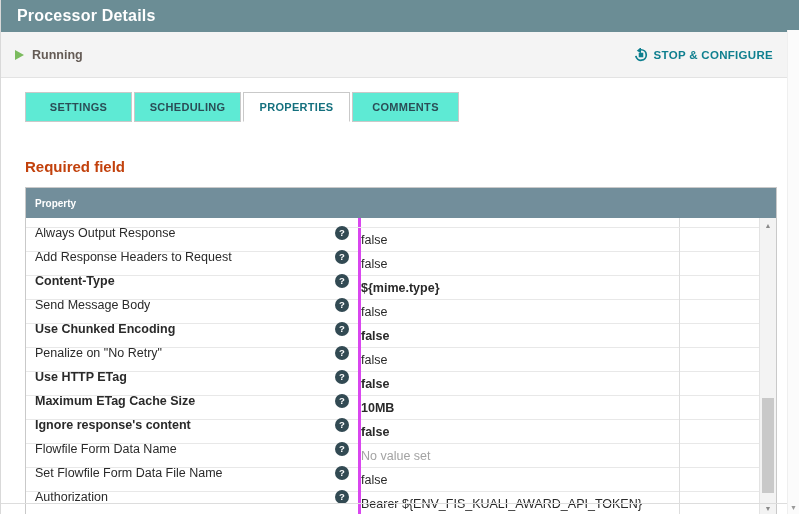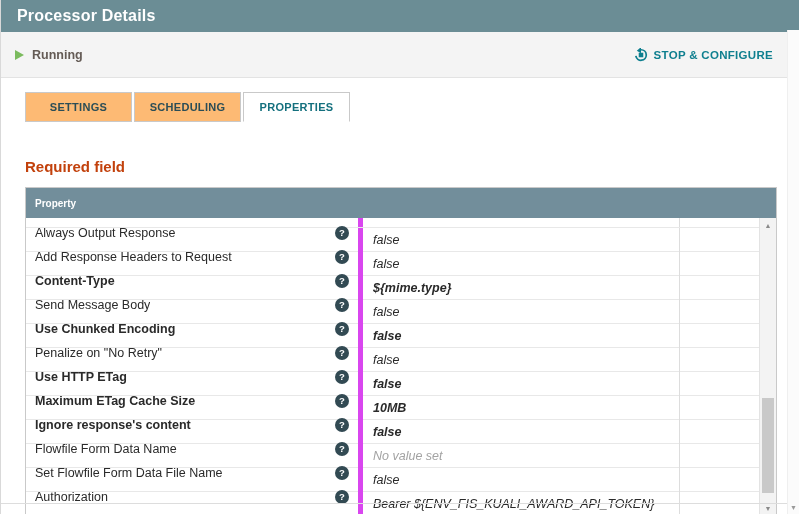--- a/index.html
+++ b/index.html
@@ -33,21 +33,21 @@
   .action-link {
     display:flex; align-items:center; gap:6px;
     color:#0e7f8f; font-size:11.5px; font-weight:bold;
     letter-spacing:.3px; cursor:pointer;
   }
   
   .tabs { display:flex; gap:2px; margin:14px 0 0 24px; }
   .tab {
     width:107px; height:30px; display:flex; align-items:center; justify-content:center;
     font-size:11px; font-weight:bold; color:#2b4d56; letter-spacing:.3px;
-    background:#fdba74; border:1px solid #c9c9c9; cursor:pointer;
+    background:#5eead4; border:1px solid #c9c9c9; cursor:pointer;
   }
   .tab.active { background:#fff; border-bottom-color:#fff; color:#14707e; }
   
   .required-label { margin:36px 0 0 24px; font-size:15px; font-weight:bold; color:#c2410c; }
   
   .ptable { margin:12px 0 0 24px; width:752px; border:1px solid #c9c9c9; }
   .thead {
     height:30px; background:#728e9b; color:#fff;
     display:flex; align-items:center; font-size:10px; font-weight:bold;
   }
@@ -57,21 +57,21 @@
   .rows { margin-right:17px; }
   .trow {
     display:flex; height:24px; border-bottom:1px solid #e8e8e8;
     font-size:12.5px; color:#2a2a2a; background:#fff;
   }
   .trow.partial { height:10px; overflow:hidden; }
   .trow.partial .cell { margin-top:-14px; }
   .cell { display:flex; align-items:center; height:24px; }
   .prop { width:332px; padding:0 9px 15px 9px; justify-content:space-between; }
   .pname { white-space:nowrap; overflow:hidden; }
-  .val { flex:1; border-left:5px solid #d946ef; padding-left:10px; white-space:nowrap;font-style:italic; }
+  .val { flex:1; border-left:3px solid #d946ef; padding-left:0; white-space:nowrap; }
   .extra { width:80px; border-left:1px solid #dddddd; }
   .trow.required .pname, .trow.required .val { font-weight:bold; }
   .val.unset span { color:#a3a3a3; }
   .help {
     width:14px; height:14px; border-radius:50%; flex:0 0 14px;
     background:#324a53; color:#fff; font-size:9.5px; font-weight:bold;
     display:flex; align-items:center; justify-content:center; cursor:pointer;
   }
   
   .scrollbar {
@@ -124,20 +124,23 @@
 <div class="tabs">
   <div class="tab">
       <span>SETTINGS</span>
     </div>
   <div class="tab">
       <span>SCHEDULING</span>
     </div>
   <div class="tab active">
       <span>PROPERTIES</span>
     </div>
+  <div class="tab">
+      <span>COMMENTS</span>
+    </div>
 </div>
 
 <div class="required-label">Required field</div>
 
 <div class="ptable">
   <div class="thead">
     <div class="th-prop">Property</div>
   </div>
   <div class="tbody">
     <div class="rows">

